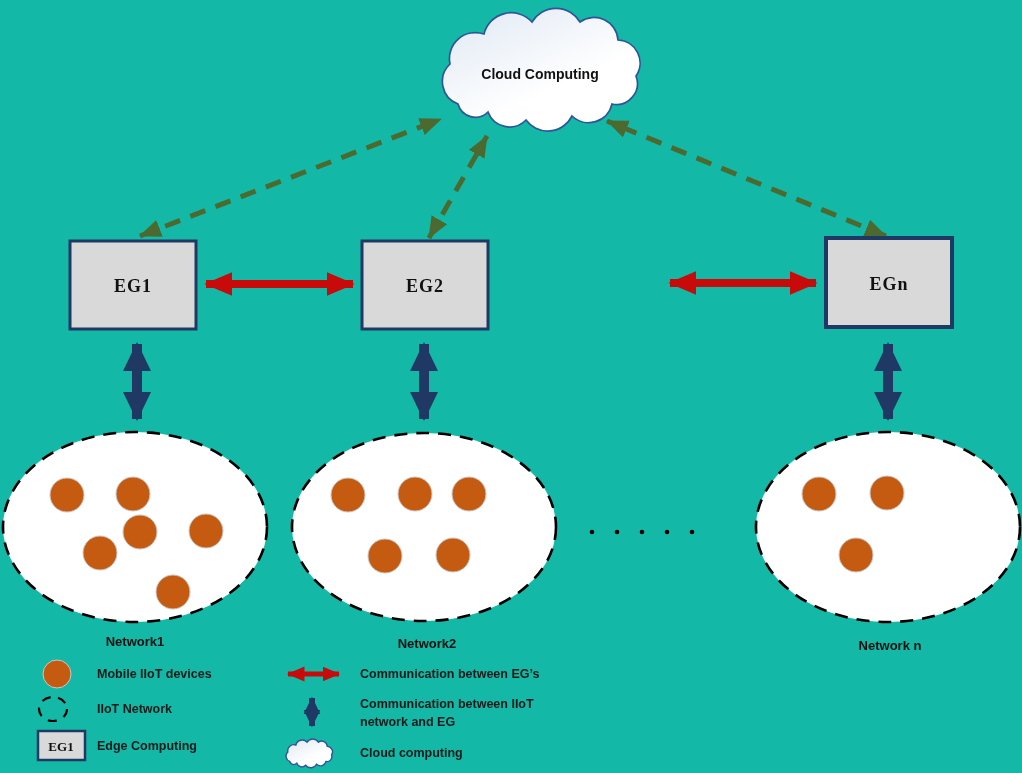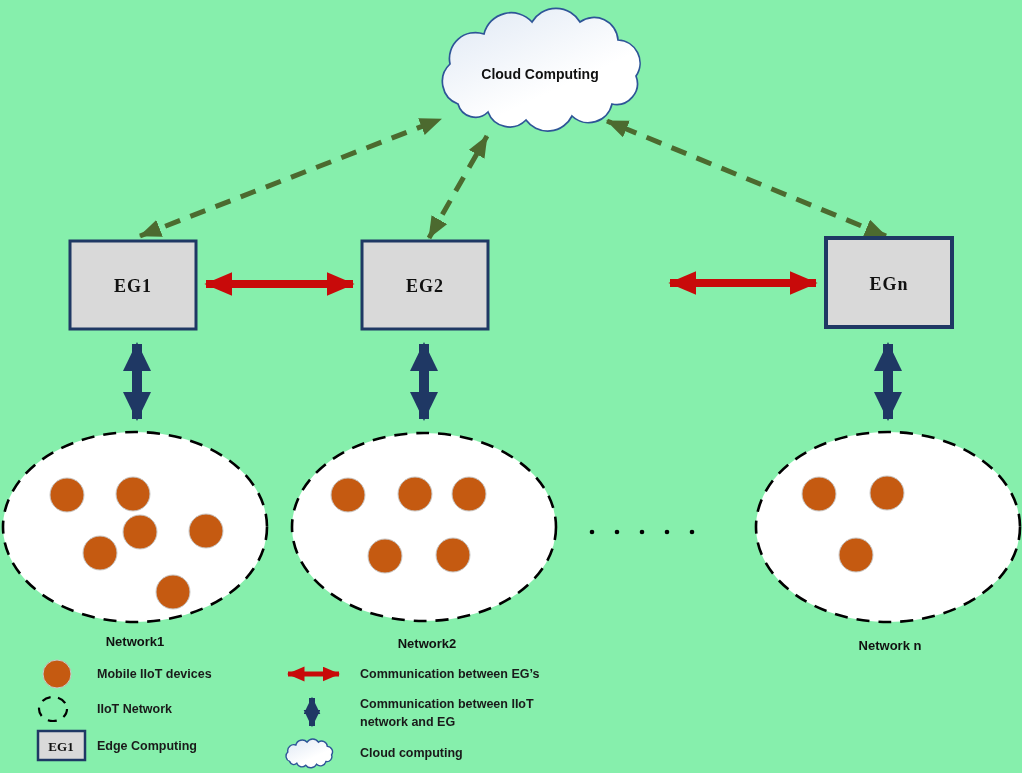--- a/index.html
+++ b/index.html
@@ -1,17 +1,17 @@
 <!DOCTYPE html>
 <html style="--device-orange: #c55a11; --eg-arrow-red: #c80a0a; --network-arrow-navy: #1f3864; --cloud-arrow-green: #4c6a2f; --box-fill-gray: #d9d9d9; --box-border-navy: #1f3864; --cloud-stroke-blue: #2e5597; --network-dash-black: #000000;"><head>
 <meta charset="utf-8">
 <style>
   html,body{margin:0;padding:0;background:#ffffff;}
   .canvas{
-    position:relative;width:1022px;height:773px;background:#86efac;overflow:hidden;
+    position:relative;width:1022px;height:773px;background:#14b8a6;overflow:hidden;
     font-family:"Liberation Sans", sans-serif;
   }
   svg{display:block;}
   text{fill:#111111;}
   .cloud-label{font-size:14px;font-weight:600;text-anchor:middle;}
   .eg-label{font-family:"Liberation Serif", serif;font-size:18px;font-weight:bold;letter-spacing:1px;text-anchor:middle;}
   .eg-label-small{font-family:"Liberation Serif", serif;font-size:13px;font-weight:bold;text-anchor:middle;}
   .net-label{font-size:13px;font-weight:700;text-anchor:middle;}
   .legend-label{font-size:12.5px;font-weight:600;fill:#1a1a1a;}
   .stroke-red{stroke:var(--eg-arrow-red,#c80a0a);}

